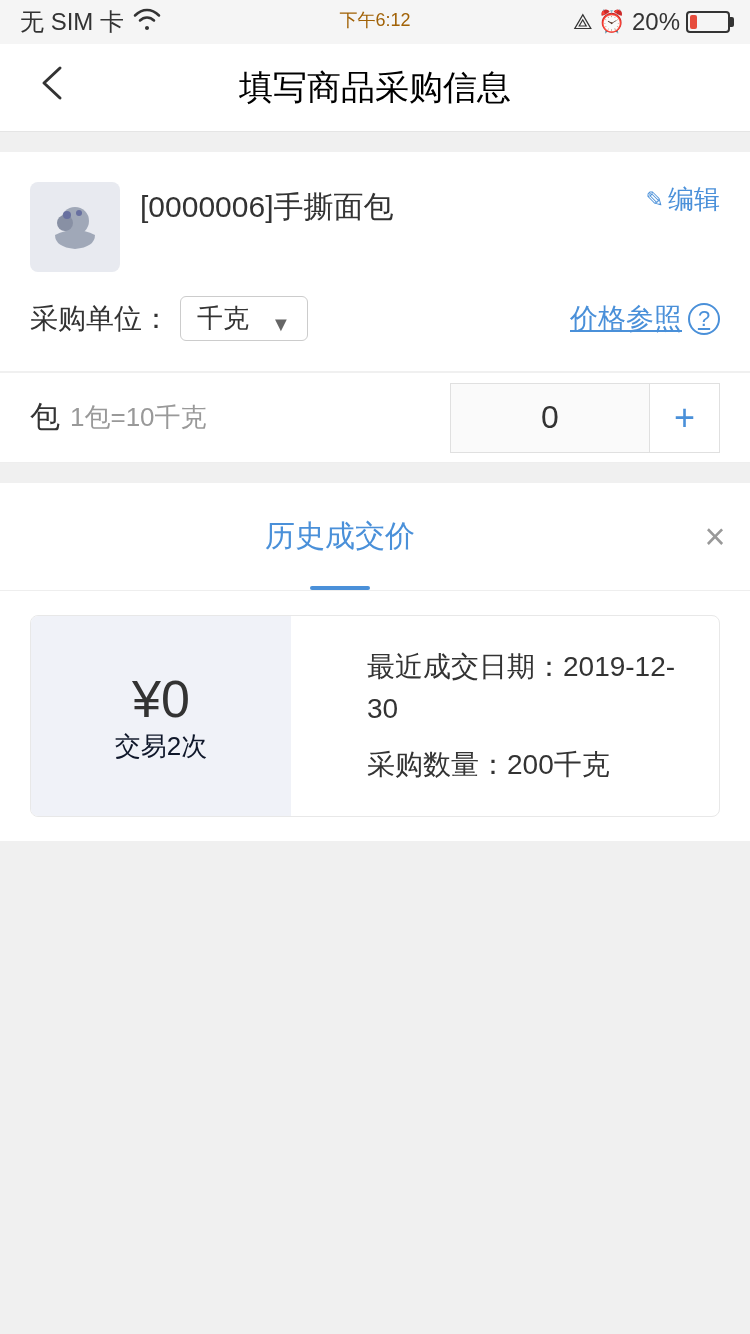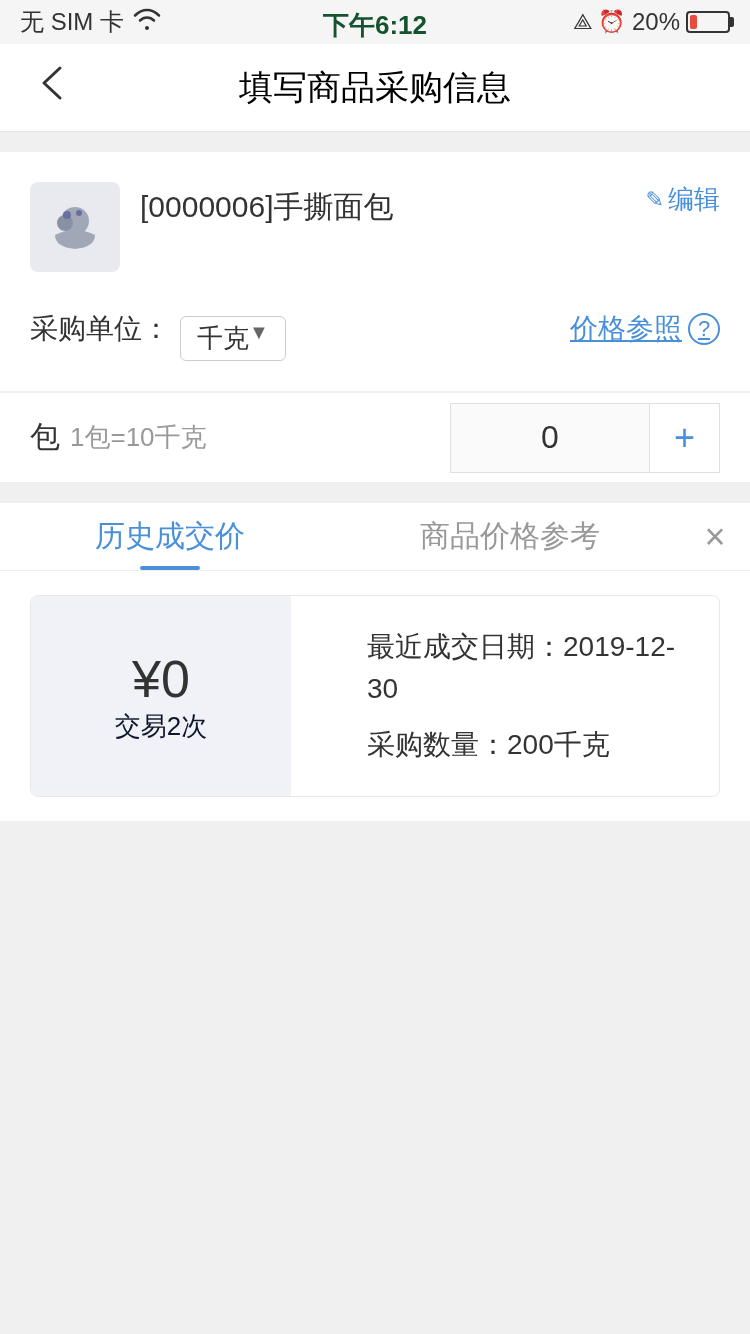--- a/index.html
+++ b/index.html
@@ -23,23 +23,23 @@
       padding: 0 20px;
     }
     .status-left {
       font-size: 24px;
       color: #333;
       display: flex;
       align-items: center;
       gap: 8px;
     }
     .status-center {
-      font-size: 26px;
-      font-weight: 700;
-      color: #14532d;
+      font-size: 18px;
+      font-weight: 400;
+      color: #a16207;
       position: absolute;
       left: 50%;
       transform: translateX(-50%);
       top: 8px;
     }
     .status-right {
       font-size: 24px;
       color: #333;
       display: flex;
       align-items: center;
@@ -160,23 +160,22 @@
       color: #333;
     }
     .unit-select {
       border: 1px solid #ccc;
       border-radius: 6px;
       padding: 4px 16px;
       font-size: 26px;
       color: #333;
       background: #fff;
       display: flex;
-      align-items: flex-start;
-      gap: 0;
-      margin-top: 20px;
+      align-items: flex-end;
+      gap: 22px;
     }
     .price-ref {
       color: #4a90d9;
       font-size: 28px;
       display: flex;
       align-items: center;
       gap: 6px;
       cursor: pointer;
       text-decoration: underline;
     }
@@ -233,21 +232,21 @@
     }
 
     
     .tab-section {
       background: #fff;
       margin-top: 20px;
     }
     .tab-bar {
       display: flex;
       align-items: flex-end;
-      height: 68px;
+      height: 108px;
       border-bottom: 1px solid #eee;
       position: relative;
     }
     .tab-item {
       flex: 1;
       display: flex;
       align-items: center;
       justify-content: center;
       height: 100%;
       font-size: 30px;
@@ -410,23 +409,20 @@
     <input class="qty-input" type="text" value="0" readonly="" style="">
     <div class="qty-plus">+</div>
   </div>
 </div>
 
 <div class="tab-section">
   <div class="tab-bar">
     <div class="tab-item active">
       <span>历史成交价</span>
     </div>
-    <div class="tab-item">
-      <span>商品价格参考</span>
-    </div>
     <div class="tab-close">×</div>
   </div>
 
   <div class="history-content">
     <div class="transaction-card">
       <div class="transaction-left">
         <div class="transaction-price">¥0</div>
         <div class="transaction-count">交易2次</div>
       </div>
       <div class="transaction-right">

